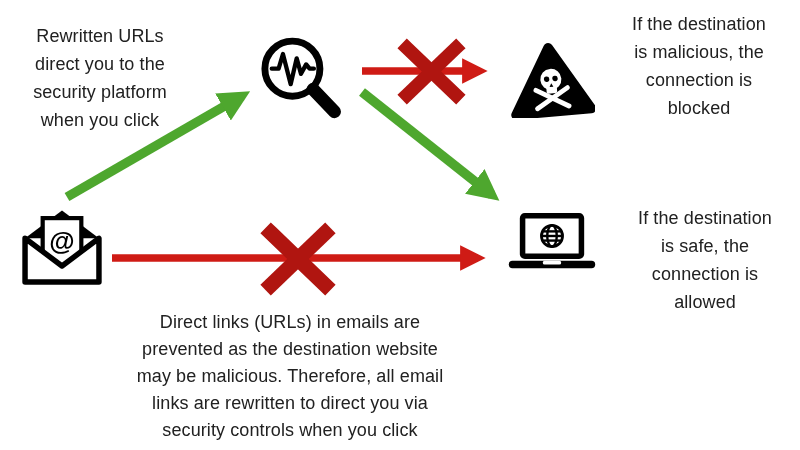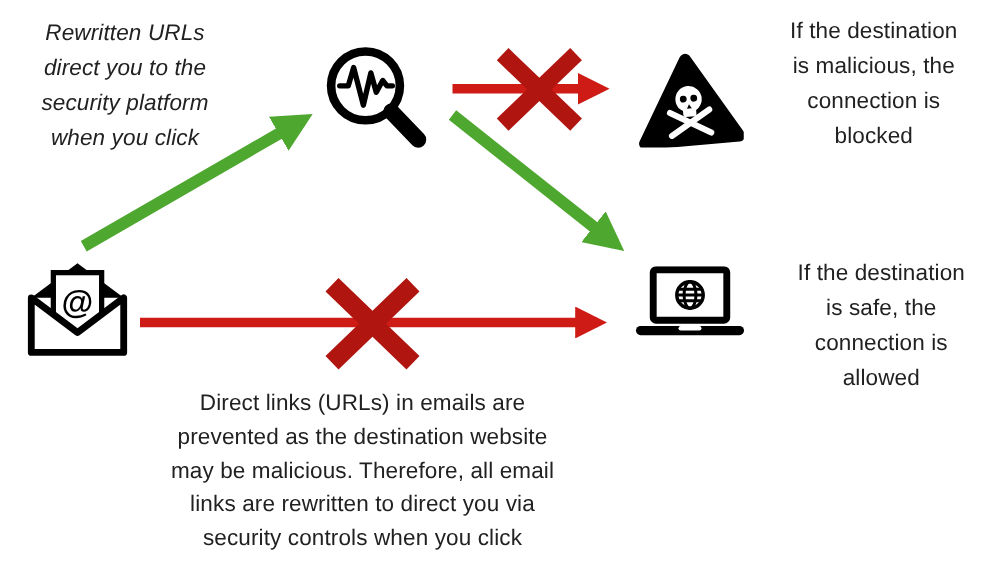--- a/index.html
+++ b/index.html
@@ -108,21 +108,21 @@
       <circle class="ink-stroke" cx="50" cy="25" r="11.5" stroke-width="3"></circle>
       <ellipse class="ink-stroke" cx="50" cy="25" rx="5.2" ry="11.5" stroke-width="2.6"></ellipse>
       <line class="ink-stroke" x1="39.8" y1="20" x2="60.2" y2="20" stroke-width="2.6"></line>
       <line class="ink-stroke" x1="38.5" y1="25" x2="61.5" y2="25" stroke-width="2.6"></line>
       <line class="ink-stroke" x1="39.8" y1="30" x2="60.2" y2="30" stroke-width="2.6"></line>
     </g>
     <rect class="ink-fill" x="3" y="52" width="94" height="8" rx="4"></rect>
     <rect x="40" y="52" width="20" height="4" rx="2" fill="#ffffff"></rect>
   </svg>
 
-  <div class="txt" style="left:6px; top:12px; width:188px;font-style:italic;">Rewritten URLs
+  <div class="txt" style="left:6px; top:22px; width:188px;">Rewritten URLs
 direct you to the
 security platform
 when you click</div>
 
   <div class="txt" style="left:600px; top:10px; width:198px;">If the destination
 is malicious, the
 connection is
 blocked</div>
 
   <div class="txt" style="left:612px; top:204px; width:186px;">If the destination

